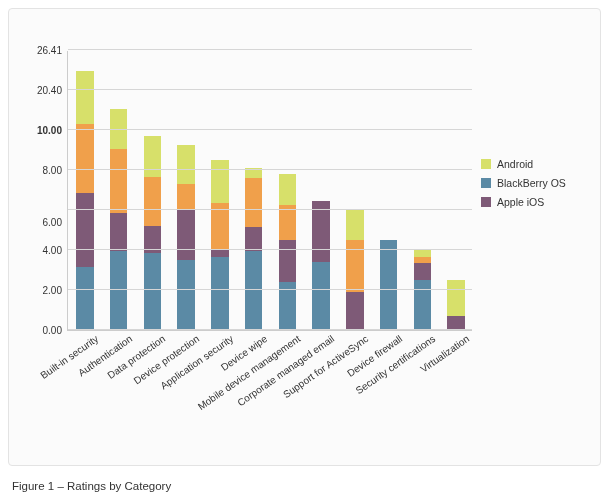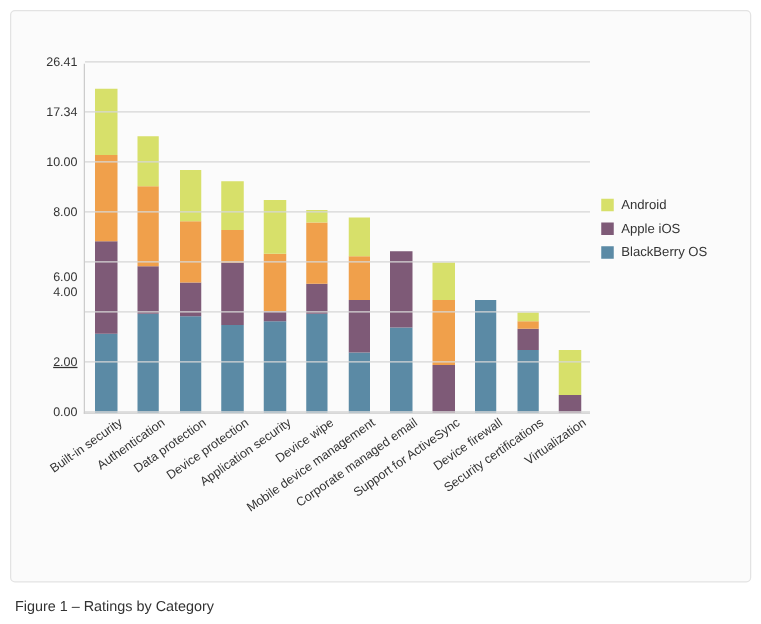--- a/index.html
+++ b/index.html
@@ -201,31 +201,31 @@
               <div class="seg" style="bottom: 73px; height: 7px; background: rgb(215, 224, 106);"></div>
             </div>
             <div class="bar-group" style="left: 379.35px; width: 17.55px; height: 280px;">
               <div class="seg" style="bottom: 0px; height: 14px; background: rgb(126, 90, 119);"></div>
               <div class="seg" style="bottom: 14px; height: 36px; background: rgb(215, 224, 106);"></div>
             </div>
           </div>
       <div class="gridline" style="bottom: 0px;"></div>
           <div class="ytick-label" style="bottom: 0px; transform: translateY(50%);">0.00</div>
           <div class="gridline" style="bottom: 40px;"></div>
-          <div class="ytick-label" style="bottom: 40px; transform: translateY(50%); text-decoration: underline;">2.00</div>
+          <div class="ytick-label" style="bottom: 40px; transform: translateY(50%);">2.00</div>
           <div class="gridline" style="bottom: 80px;"></div>
-          <div class="ytick-label" style="bottom: 96px; transform: translateY(50%);">4.00</div>
+          <div class="ytick-label" style="bottom: 80px; transform: translateY(50%);">4.00</div>
           <div class="gridline" style="bottom: 120px;"></div>
           <div class="ytick-label" style="bottom: 108px; transform: translateY(50%);">6.00</div>
           <div class="gridline" style="bottom: 160px;"></div>
           <div class="ytick-label" style="bottom: 160px; transform: translateY(50%);">8.00</div>
           <div class="gridline" style="bottom: 200px;"></div>
-          <div class="ytick-label" style="bottom: 200px; transform: translateY(50%);">10.00</div>
+          <div class="ytick-label" style="bottom: 200px; transform: translateY(50%); font-weight: bold;">10.00</div>
           <div class="gridline" style="bottom: 240px;"></div>
-          <div class="ytick-label" style="bottom: 240px; transform: translateY(50%);">17.34</div>
+          <div class="ytick-label" style="bottom: 240px; transform: translateY(50%);">20.40</div>
           <div class="gridline" style="bottom: 280px;"></div>
           <div class="ytick-label" style="bottom: 280px; transform: translateY(50%);">26.41</div>
         </div>
       <div class="xlabels" id="xlabels">
           <div class="xlabel" style="left: 26.875px;"><span>Built-in security</span></div>
           <div class="xlabel" style="left: 60.625px;"><span>Authentication</span></div>
           <div class="xlabel" style="left: 94.375px;"><span>Data protection</span></div>
           <div class="xlabel" style="left: 128.125px;"><span>Device protection</span></div>
           <div class="xlabel" style="left: 161.875px;"><span>Application security</span></div>
           <div class="xlabel" style="left: 195.625px;"><span>Device wipe</span></div>
@@ -235,24 +235,24 @@
           <div class="xlabel" style="left: 330.625px;"><span>Device firewall</span></div>
           <div class="xlabel" style="left: 364.375px;"><span>Security certifications</span></div>
           <div class="xlabel" style="left: 398.125px;"><span>Virtualization</span></div>
         </div>
       <div class="legend" id="legend">
           <div class="legend-item">
             <span class="legend-swatch" style="background: rgb(215, 224, 106);"></span>
             <span class="legend-label">Android</span>
           </div>
           <div class="legend-item">
+            <span class="legend-swatch" style="background: rgb(91, 138, 165);"></span>
+            <span class="legend-label">BlackBerry OS</span>
+          </div>
+          <div class="legend-item">
             <span class="legend-swatch" style="background: rgb(126, 90, 119);"></span>
             <span class="legend-label">Apple iOS</span>
-          </div>
-          <div class="legend-item">
-            <span class="legend-swatch" style="background: rgb(91, 138, 165);"></span>
-            <span class="legend-label">BlackBerry OS</span>
           </div>
         </div>
     </div>
   </div>
   <div class="caption">Figure 1 – Ratings by Category</div>
 </div>
 
 </body></html>

